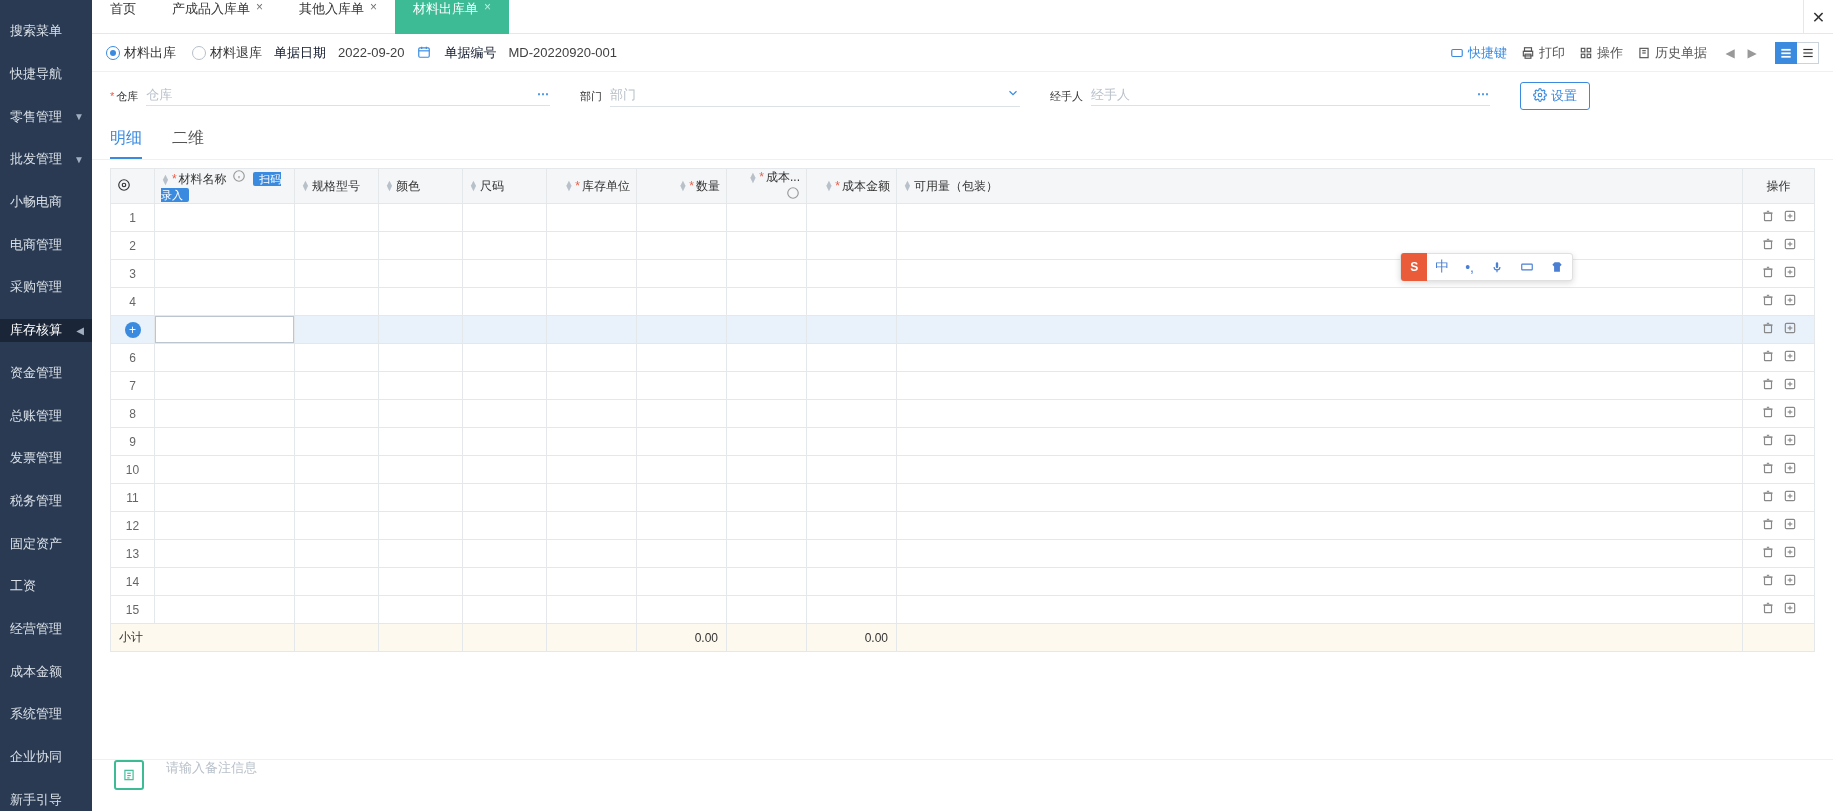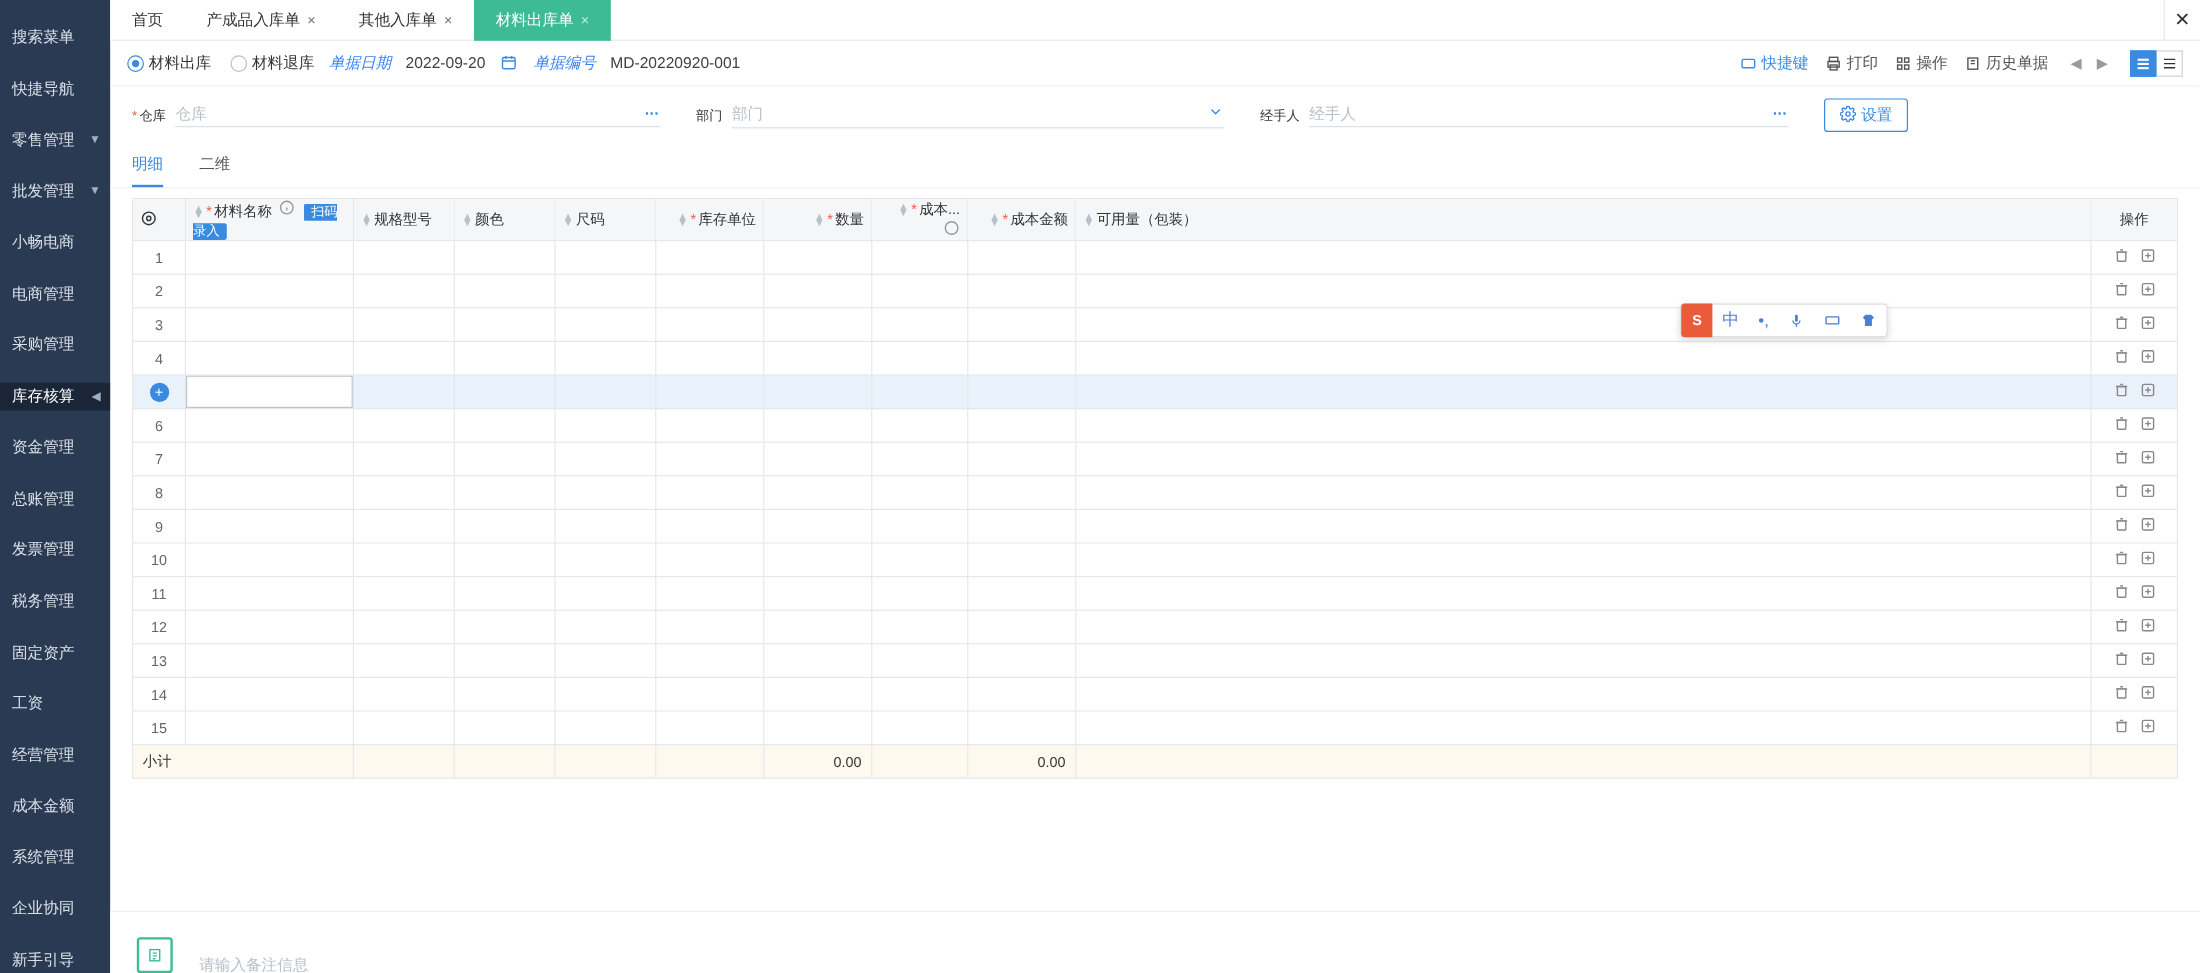--- a/index.html
+++ b/index.html
@@ -10,33 +10,33 @@
 .sidebar { width: 92px; background: #2a3a52; color: #d9e0e8; display: flex; flex-direction: column; }
 .side-item { height: 38px; display: flex; align-items: center; padding-left: 10px; cursor: pointer; font-size: 13px; justify-content: space-between; padding-right: 8px; margin-top: 20px; }
 .side-item.active { background: #1a2638; color: #fff; }
 .side-item .caret { font-size: 10px; color: #a0aec0; }
 
 
 .main { flex: 1; display: flex; flex-direction: column; background: #fff; }
 
 
 .tabs-bar { height: 34px; display: flex; align-items: center; background: #fff; border-bottom: 1px solid #e5e8eb; position: relative; }
-.tab { padding: 0 18px; height: 34px; display: flex; align-items: center; cursor: pointer; font-size: 13px; color: #333; }
+.tab { padding: 0 18px; height: 34px; display: flex; cursor: pointer; font-size: 13px; color: #333; }
 .tab.active { background: #3dbb95; color: #fff; }
 .tab .close { margin-left: 6px; font-size: 12px; opacity: .7; }
 .tabs-close-all { position: absolute; right: 0; top: 0; width: 30px; height: 34px; display: flex; align-items: center; justify-content: center; border-left: 1px solid #e5e8eb; cursor: pointer; font-size: 16px; }
 
 
 .toolbar { height: 38px; display: flex; align-items: center; padding: 0 14px; border-bottom: 1px solid #eef1f3; gap: 12px; }
 .radio-group { display: flex; gap: 16px; }
 .radio { display: flex; align-items: center; gap: 4px; cursor: pointer; font-size: 13px; }
 .radio .ring { width: 14px; height: 14px; border-radius: 50%; border: 1px solid #b8c0c9; display: inline-flex; align-items: center; justify-content: center; }
 .radio.checked .ring { border-color: #3a8be0; }
 .radio.checked .dot { width: 6px; height: 6px; border-radius: 50%; background: #3a8be0; }
-.field-lbl { color: #3b82f6; font-size: 13px; font-style: italic; }
+.field-lbl { color: #0f172a; font-size: 13px; }
 .field-val { color: #404040; font-size: 13px; text-align: center; }
 .cal-icon { width: 16px; height: 16px; display: inline-block; color: #3a8be0; }
 .toolbar-right { margin-left: auto; display: flex; align-items: center; gap: 14px; justify-content: center; }
 .tool-btn { display: flex; align-items: center; gap: 4px; color: #555; cursor: pointer; font-size: 13px; }
 .tool-btn.blue { color: #3a8be0; }
 .nav-arrows { display: flex; gap: 4px; }
 .nav-arrow { width: 18px; height: 18px; display: flex; align-items: center; justify-content: center; color: #999; cursor: pointer; }
 .view-toggles { display: flex; }
 .view-toggle { width: 22px; height: 22px; display: flex; align-items: center; justify-content: center; cursor: pointer; border: 1px solid #ccd4db; }
 .view-toggle.active { background: #3a8be0; color: #fff; border-color: #3a8be0; }
@@ -49,21 +49,21 @@
 .req { color: #e8604c; margin-right: 2px; }
 .filter-input-wrap { flex: 1; border-bottom: 1px solid #dce1e6; display: flex; align-items: center; padding-bottom: 3px; }
 .filter-input { border: none; outline: none; flex: 1; font-size: 13px; color: #333; }
 .filter-input::placeholder { color: #b8c0c9; }
 .dots { color: #3a8be0; font-weight: bold; letter-spacing: 1px; cursor: pointer; }
 .chev-down { color: #3a8be0; cursor: pointer; }
 .settings-btn { border: 1px solid #3a8be0; color: #3a8be0; padding: 4px 12px; border-radius: 3px; cursor: pointer; display: flex; align-items: center; gap: 4px; font-size: 13px; }
 
 
 .sub-tabs { display: flex; padding: 0 18px; gap: 30px; border-bottom: 1px solid #eef1f3; }
-.sub-tab { padding: 8px 0; cursor: pointer; font-size: 13px; color: #555; border-bottom: 2px solid transparent; }
+.sub-tab { padding: 8px 0; cursor: pointer; font-size: 16px; color: #555; border-bottom: 2px solid transparent; }
 .sub-tab.active { color: #3a8be0; border-bottom-color: #3a8be0; }
 
 
 .table-wrap { padding: 8px 18px 0 18px; }
 .data-table { width: 100%; border-collapse: collapse; font-size: 12px; }
 .data-table th, .data-table td { border: 1px solid #e5e8eb; height: 28px; padding: 0 6px; }
 .data-table thead th { background: #f5f6f8; color: #333; font-weight: normal; text-align: left; position: relative; }
 .data-table thead th.center { text-align: center; }
 .data-table thead th.right { text-align: right; }
 .th-sort { color: #b8c0c9; font-size: 9px; display: inline-flex; flex-direction: column; line-height: 5px; margin-right: 2px; vertical-align: middle; }
@@ -76,21 +76,21 @@
 .data-table tbody tr.hover-row td { background: #e9f1fb; }
 .plus-cell { background: #3a8be0; color: #fff; width: 16px; height: 16px; border-radius: 50%; display: inline-flex; align-items: center; justify-content: center; font-size: 12px; }
 .cell-input { border: 1px solid #bcc6d0; position: absolute; inset: 0; background: #fff; }
 .pos-rel { position: relative; }
 .op-icons { display: flex; justify-content: center; gap: 8px; color: #888; }
 .op-icons span { cursor: pointer; }
 .subtotal-row td { background: #fdf9ee; }
 .subtotal-row .val { text-align: right; padding-right: 8px; }
 
 
-.footer { position: absolute; bottom: 0; left: 92px; right: 0; height: 52px; border-top: 1px solid #eef1f3; display: flex; align-items: flex-end; padding: 0 22px; gap: 22px; background: #fff; }
+.footer { position: absolute; bottom: 0; left: 92px; right: 0; height: 52px; border-top: 1px solid #eef1f3; display: flex; align-items: flex-start; padding: 0 22px; gap: 22px; background: #fff; }
 .footer-icon { width: 30px; height: 30px; color: #3dbb95; border: 2px solid #3dbb95; border-radius: 3px; display: flex; align-items: center; justify-content: center; }
 .footer-input { border: none; outline: none; font-size: 13px; color: #333; flex: 1; }
 .footer-input::placeholder { color: #b8c0c9; }
 
 
 .ime-bar { position: absolute; right: 260px; top: 253px; display: flex; align-items: center; background: #fff; border: 1px solid #e0e0e0; border-radius: 3px; box-shadow: 0 2px 6px rgba(0,0,0,.15); height: 28px; }
 .ime-logo { width: 26px; height: 28px; background: #ea5b39; color: #fff; display: flex; align-items: center; justify-content: center; font-weight: bold; border-radius: 3px 0 0 3px; }
 .ime-item { padding: 0 8px; height: 28px; display: flex; align-items: center; color: #4a7fd4; font-size: 14px; }
 
 svg { width: 14px; height: 14px; }

